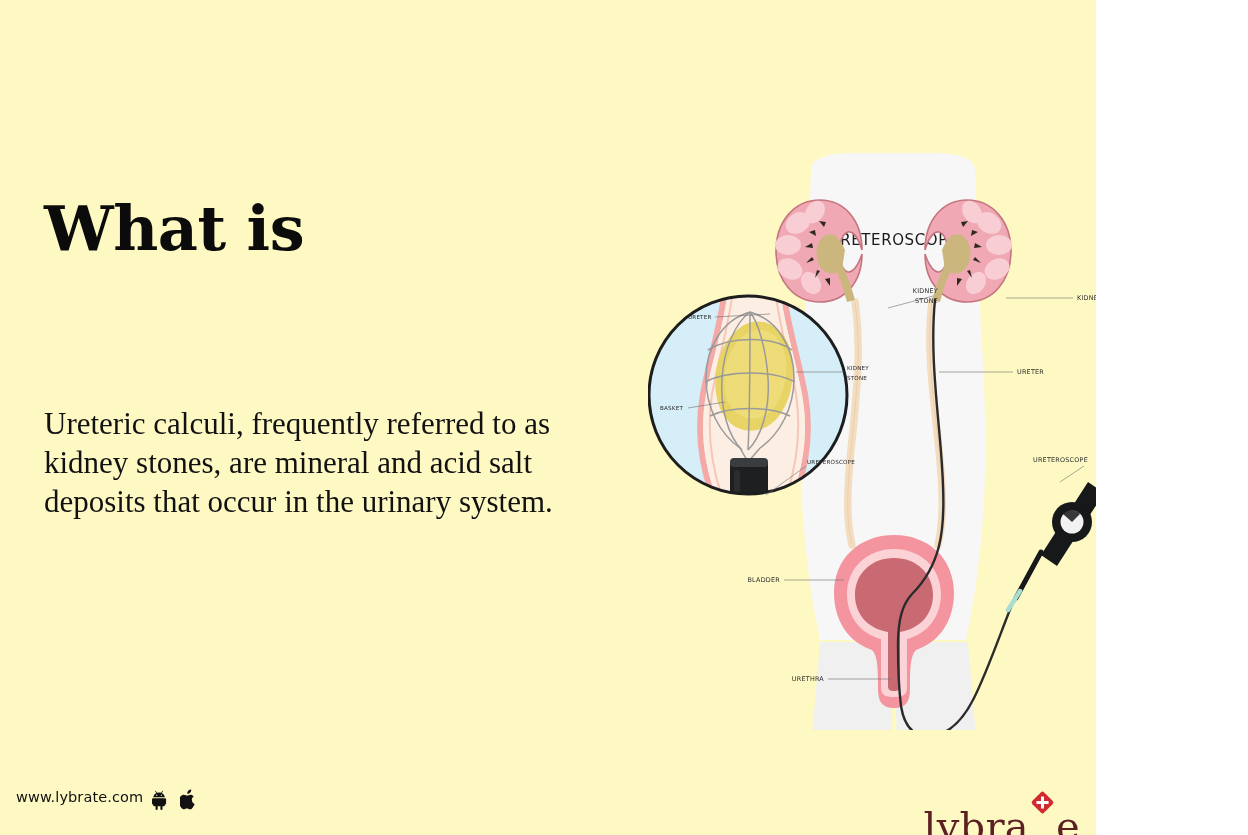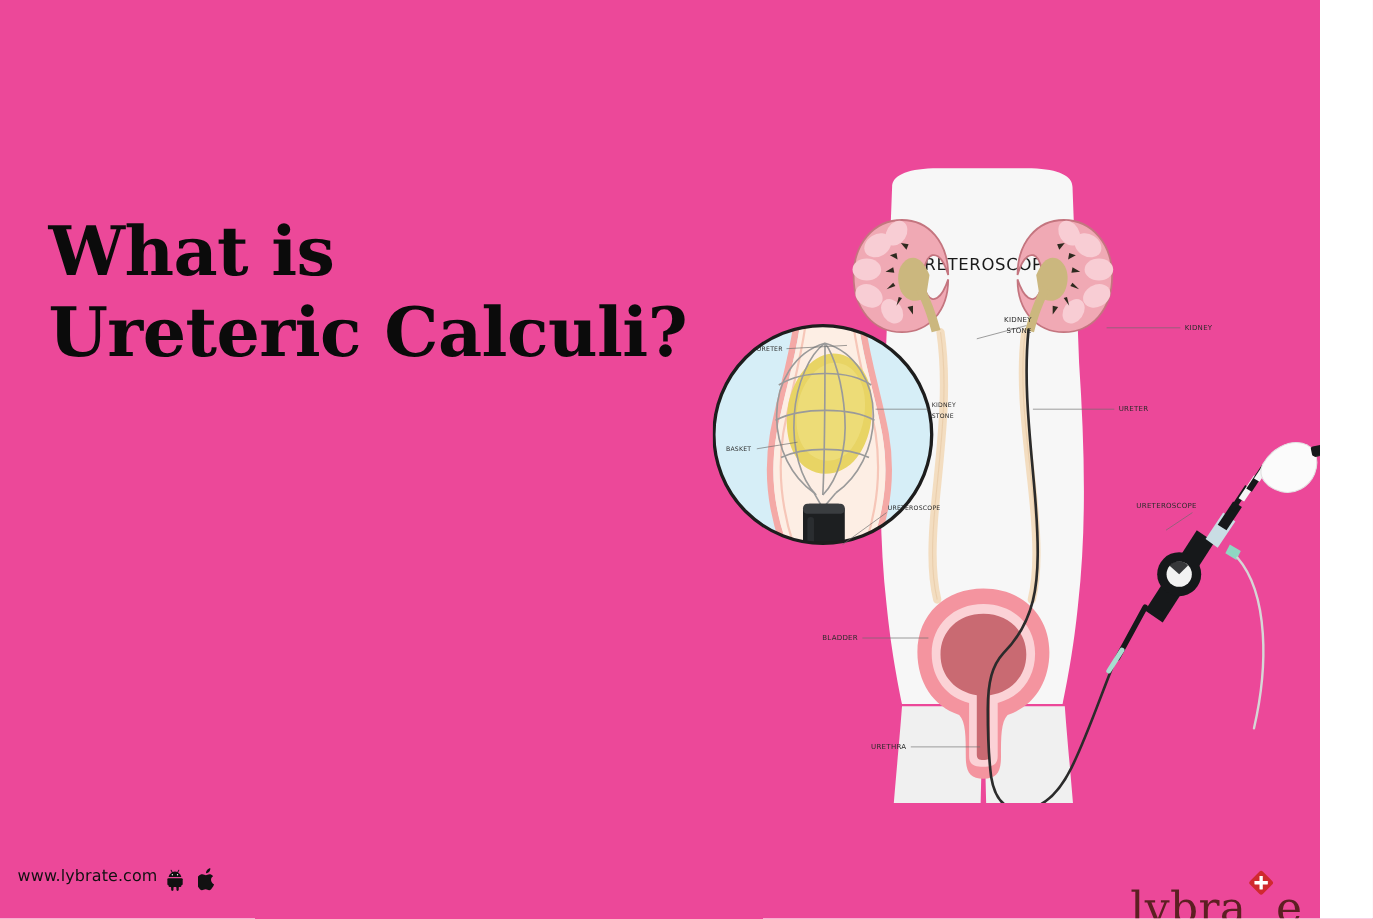--- a/index.html
+++ b/index.html
@@ -7,23 +7,23 @@
     margin: 0;
     padding: 0;
     background: #ffffff;
   }
   body {
     font-family: "Liberation Serif", serif;
     -webkit-font-smoothing: antialiased;
   }
   #page {
     position: relative;
-    width: 1200px;
+    width: 1096px;
     height: 835px;
-    background: #ec4899;
+    background: #fef9c3;
     overflow: hidden;
   }
 
   
   #headline {
     position: absolute;
     left: 44px;
     top: 192px;
     width: 640px;
   }
@@ -122,23 +122,27 @@
   }
   .leader { stroke: #6d6d6d; stroke-width: 0.6; fill: none; }
 </style>
 </head>
 <body>
 
 <div id="page">
 
   <div id="headline">
     <div class="headline-line">What is</div>
-    <div class="headline-line">Ureteric Calculi?</div>
   </div>
 
+  <div id="description">
+    <div class="desc-line">Ureteric calculi, frequently referred to as</div>
+    <div class="desc-line">kidney stones, are mineral and acid salt</div>
+    <div class="desc-line">deposits that occur in the urinary system.</div>
+  </div>
 
   <div id="footer-left">
     <span id="footer-url">www.lybrate.com</span>
 
     <span>
       <svg class="store-icon" width="19" height="21" viewBox="0 0 19 21" aria-hidden="true">
         <g fill="#111111">
           <path d="M4.2 4.1 L3.2 2.3 a0.4 0.4 0 0 1 0.7 -0.4 L4.9 3.7 a7.6 7.6 0 0 1 4.3 0 L10.2 1.9 a0.4 0.4 0 0 1 0.7 0.4 L9.9 4.1 a5.6 5.6 0 0 1 3.0 4.2 L1.2 8.3 a5.6 5.6 0 0 1 3.0 -4.2 Z"></path>
           <circle cx="4.7" cy="6.2" r="0.62" fill="#ffffff"></circle>
           <circle cx="9.4" cy="6.2" r="0.62" fill="#ffffff"></circle>

